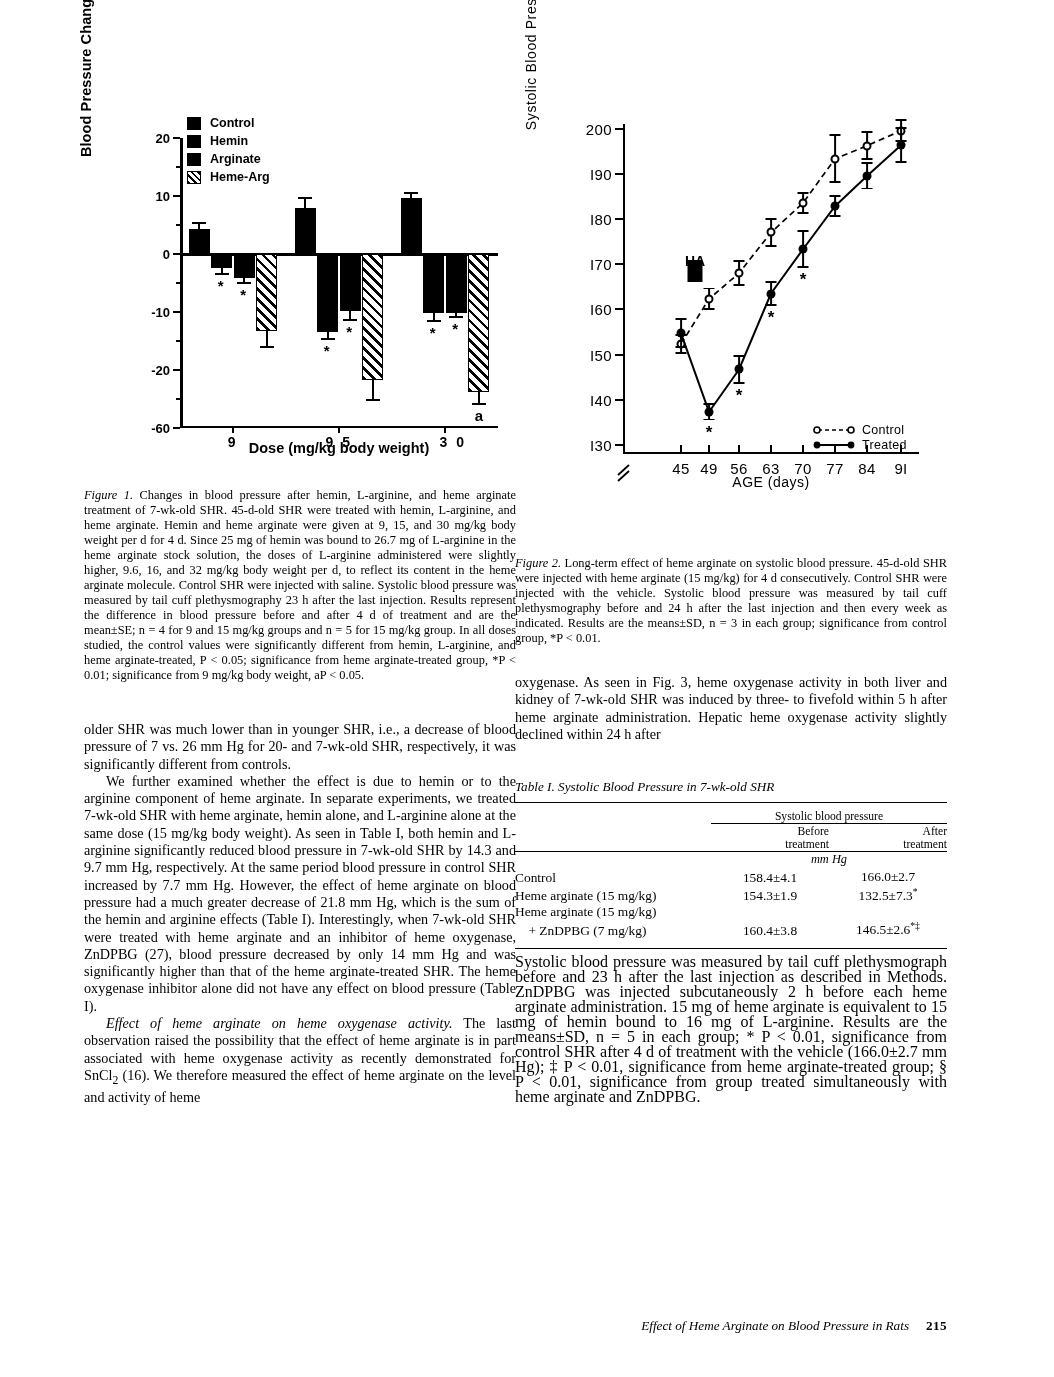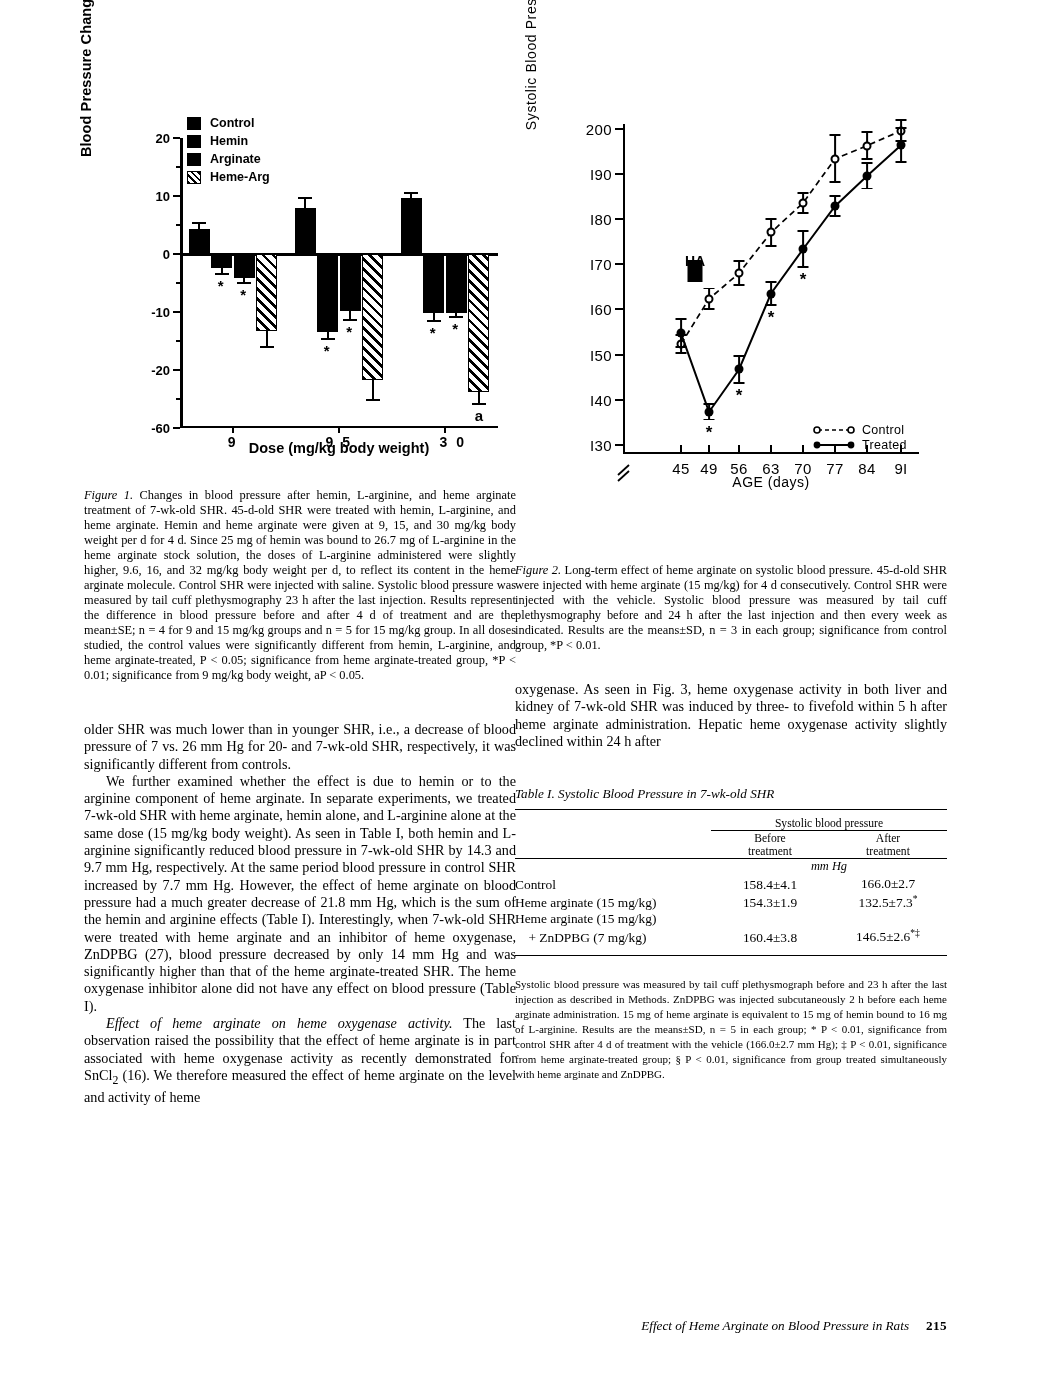--- a/index.html
+++ b/index.html
@@ -381,29 +381,29 @@
   table.tbl td, table.tbl th {
     padding: 0;
     font-weight: normal;
     vertical-align: bottom;
   }
   .rule-top { border-top: 1.6px solid #000; }
   .rule-bot { border-bottom: 1.1px solid #000; }
   .col-label { width: 196px; text-align: left; }
   .col-val { width: 118px; text-align: center; }
   .hdr-span { text-align: center; font-size: 11.6px; padding-bottom: 2px; }
-  .hdr-sub { text-align: center; font-size: 11.6px; line-height: 13px; padding: 5px 0 4px; }
+  .hdr-sub { text-align: right; font-size: 11.6px; line-height: 13px; padding: 5px 0 4px; }
   .units { text-align: center; font-style: italic; font-size: 12.4px; padding: 5px 0 6px; }
   .datarow td { padding: 1.2px 0; font-size: 13.4px; }
   .tnote {
     font-family: "Liberation Serif", serif;
-    font-size: 11px;
+    font-size: 16px;
     line-height: 15.0px;
     text-align: justify;
-    margin-top: 20px;
+    margin-top: 4px;
   }
   sup.fn { font-size: 0.72em; vertical-align: super; }
 
   
   .footer {
     position: absolute;
     left: 515px;
     top: 1318px;
     width: 432px;
     text-align: right;
@@ -668,21 +668,21 @@
           <div class="f2-errcap" style="left: 278px; top: 3.06849px;"></div>
           <div class="f2-errcap" style="left: 278px; top: 37.4247px;"></div>
           <div class="f2-marker-filled" style="left: 278px; top: 21.2466px;"></div>
           <div class="f2-ha-label" style="left: 72px; top: 128.836px;">HA</div>
           <div class="f2-ha-block" style="left: 72px; top: 135.616px;"></div>
         </div>
 
       <div class="f2-xlabel">AGE (days)</div>
     </div>
 
-    <div class="caption" style="margin-top:23px;">
+    <div class="caption" style="margin-top:16px;">
       <span class="figlabel">Figure 2.</span><span> Long-term effect of heme arginate on systolic blood pressure. 45-d-old SHR were injected with heme arginate (15 mg/kg) for 4 d consecutively. Control SHR were injected with the vehicle. Systolic blood pressure was measured by tail cuff plethysmography before and 24 h after the last injection and then every week as indicated. Results are the means±SD, n = 3 in each group; significance from control group, *P &lt; 0.01.</span>
     </div>
 
     <p class="body-para noindent" style="margin-top:28px;">oxygenase. As seen in Fig. 3, heme oxygenase activity in both liver and kidney of 7-wk-old SHR was induced by three- to fivefold within 5 h after heme arginate administration. Hepatic heme oxygenase activity slightly declined within 24 h after</p>
 
     <div style="margin-top:36px;">
       <div class="table-title">Table I. Systolic Blood Pressure in 7-wk-old SHR</div>
 
       <table class="tbl">
         <tbody>

